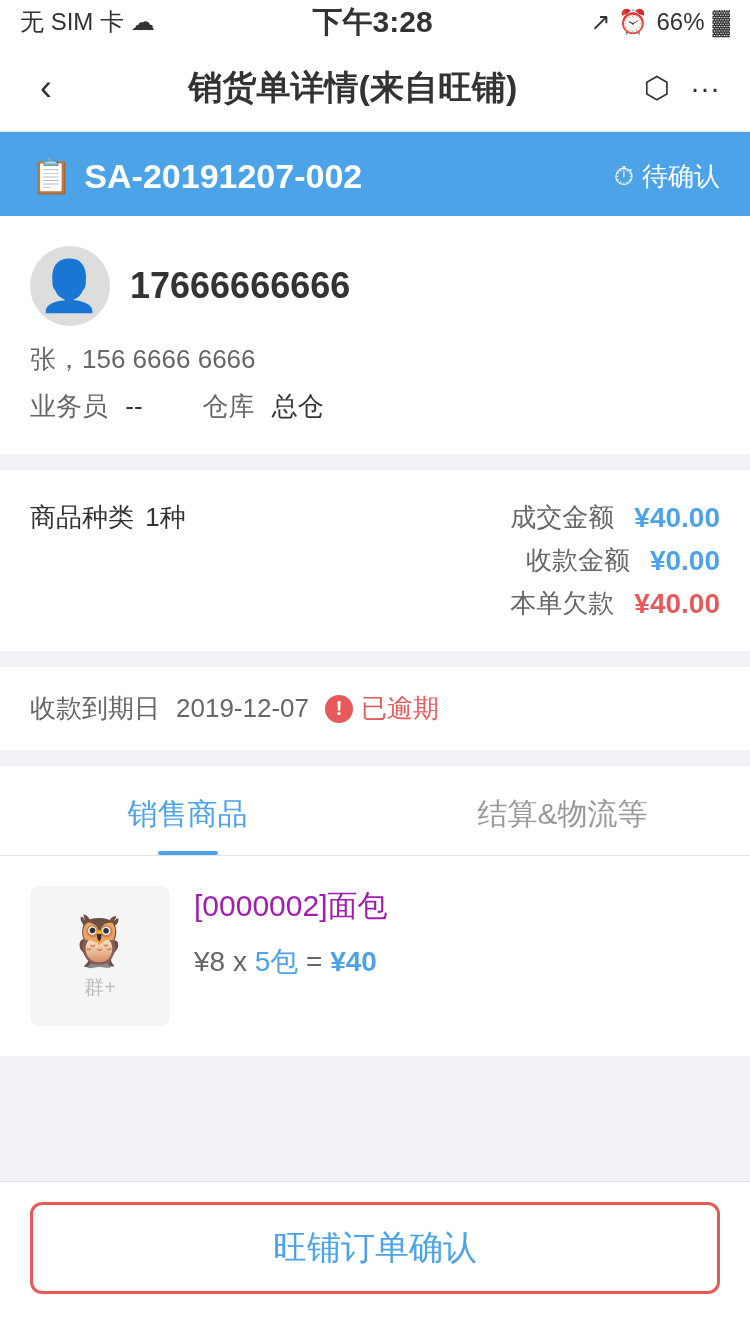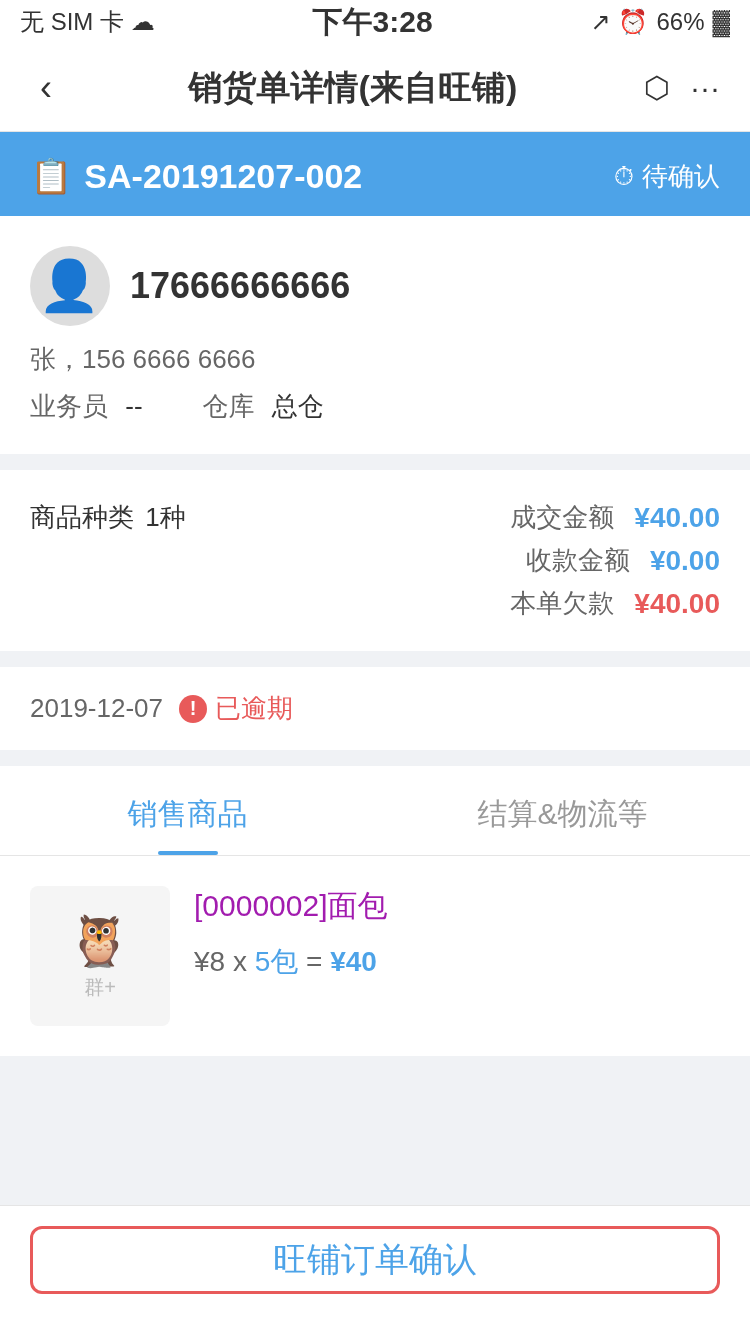--- a/index.html
+++ b/index.html
@@ -297,21 +297,21 @@
       position: fixed;
       bottom: 0;
       left: 0;
       width: 750px;
       background: #fff;
       padding: 20px 30px 40px;
       border-top: 1px solid #e5e5e5;
     }
     .confirm-btn {
       width: 100%;
-      height: 68px;
+      height: 92px;
       border: 3px solid #e85a5a;
       border-radius: 12px;
       background: #fff;
       color: #4da3e8;
       font-size: 34px;
       font-weight: 500;
       cursor: pointer;
       display: flex;
       align-items: center;
       justify-content: center;
@@ -392,20 +392,21 @@
       <span class="stat-amount-blue">¥0.00</span>
     </div>
     <div class="stat-row">
       <span class="stat-label">本单欠款</span>
       <span class="stat-amount-red">¥40.00</span>
     </div>
   </div>
 </div>
 
 <div class="due-section card">
+  <span>收款到期日</span>
   <span>2019-12-07</span>
   <div class="overdue-badge">
     <div class="overdue-dot">!</div>
     <span>已逾期</span>
   </div>
 </div>
 
 <div class="tabs-section card">
   <div class="tabs-row">
     <div class="tab-item active">销售商品</div>

